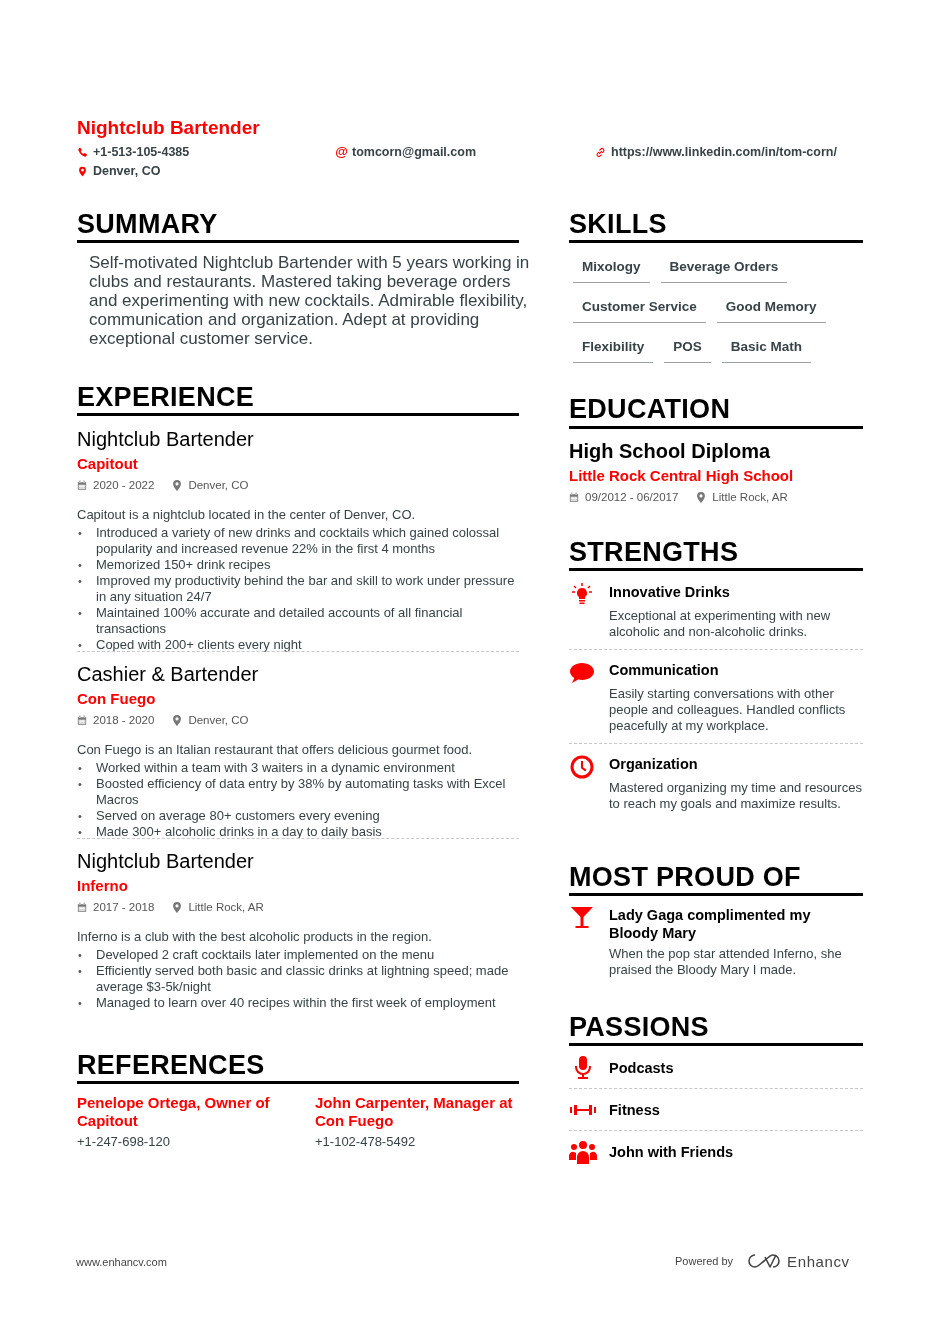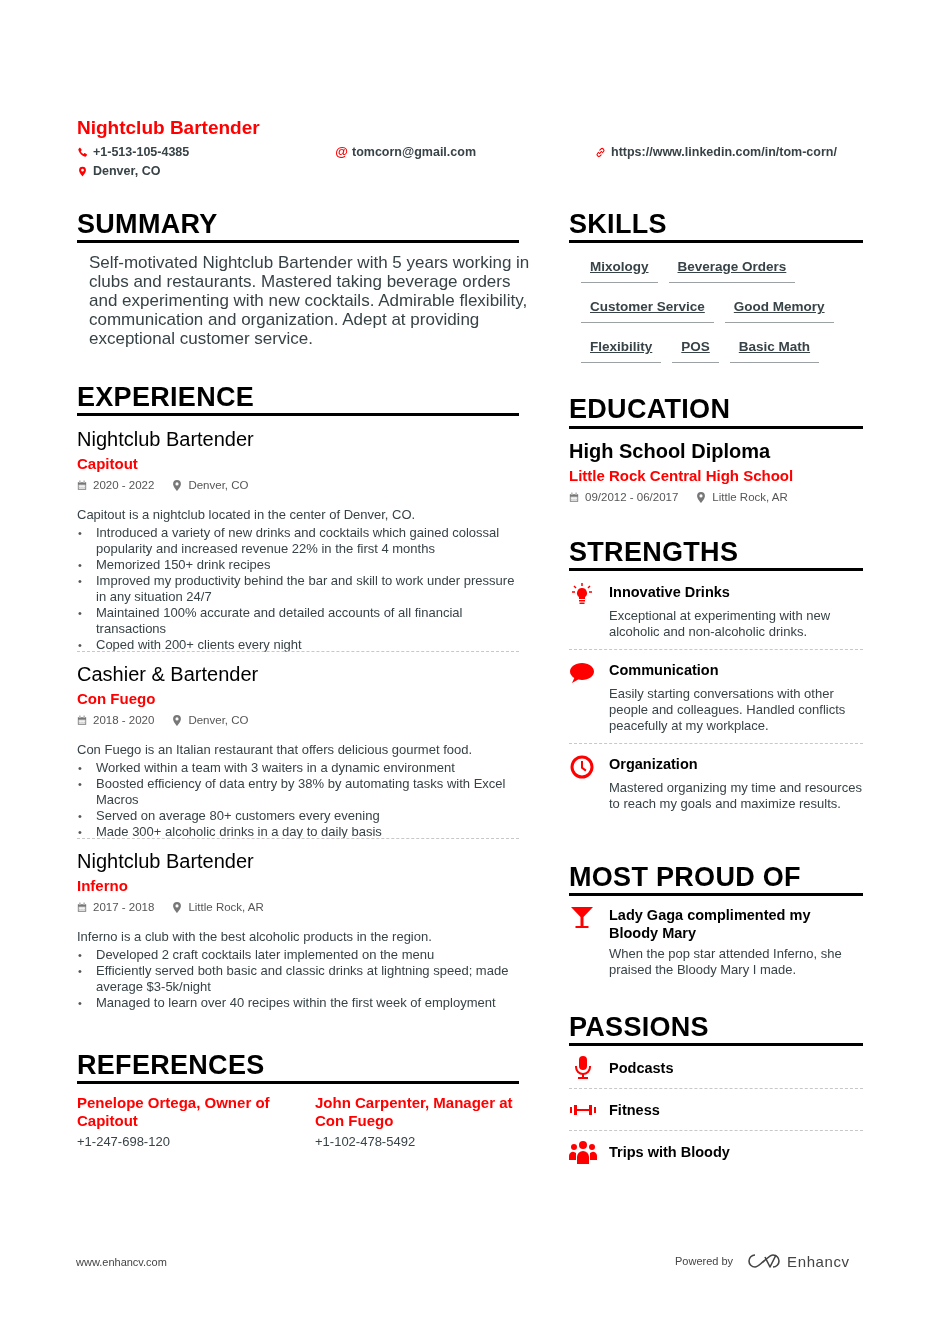--- a/index.html
+++ b/index.html
@@ -35,21 +35,21 @@
     .bullets li { position: relative; padding-left: 19px; font-size: 13px; line-height: 16px; color: #384347; }
     .bullets li::before { content: "•"; position: absolute; left: 1px; top: 0; color: #555; font-size: 11px; }
     .dash { position: absolute; left: 0; width: 442px; border-top: 1px dashed #c8c8c8; }
 
     
     .ref { position: absolute; width: 205px; }
     .ref-name { font-size: 15px; font-weight: bold; color: #ff0000; line-height: 18px; }
     .ref-phone { font-size: 13px; color: #384347; margin-top: 4px; line-height: 16px; }
 
     
-    .skills { position: absolute; left: 12px; top: 256px; width: 294px; display: flex; flex-wrap: wrap; column-gap: 11px; row-gap: 13px; text-decoration: underline; }
+    .skills { position: absolute; left: 4px; top: 256px; width: 294px; display: flex; flex-wrap: wrap; column-gap: 11px; row-gap: 13px; }
     .skill { font-size: 13.5px; font-weight: bold; color: #384347; padding: 2px 9px 6px 9px; border-bottom: 1px solid #9ca1a4; line-height: 18px; }
 
     
     .edu-degree { position: absolute; left: 0; top: 438px; font-size: 20px; color: #000; line-height: 26px; font-weight: bold; }
     .edu-school { position: absolute; left: 0; top: 465px; font-size: 15px; font-weight: bold; color: #ff0000; line-height: 22px; }
 
     
     .str { position: absolute; left: 0; width: 294px; }
     .str .icon { position: absolute; left: 0; top: 0; width: 26px; height: 24px; }
     .str .icon svg { width: 26px; height: 24px; fill: #ff0000; }
@@ -328,21 +328,21 @@
     <div class="pas" style="top:1140px;">
       <span class="icon">
         <svg viewBox="0 0 28 24">
             <circle cx="14" cy="5" r="4"></circle>
             <circle cx="5" cy="7" r="3"></circle>
             <circle cx="23" cy="7" r="3"></circle>
             <path d="M8 24v-7a6 6 0 0112 0v7z"></path>
             <path d="M0 20v-4a4 4 0 015-4l2 1v7zM28 20v-4a4 4 0 00-5-4l-2 1v7z"></path>
           </svg>
       </span>
-      <div class="pas-label">Trips with Bloody</div>
+      <div class="pas-label">John with Friends</div>
     </div>
   </div>
 </div>
 
 <div class="footer-left">www.enhancv.com</div>
 <div class="footer-right">
   <span class="pb">Powered by</span>
   <span class="brand">
     <svg viewBox="0 0 34 18">
         <path d="M8 3a6 6 0 100 12c3 0 5-3 9-6s6-6 9-6a6 6 0 010 12" fill="none" stroke="#444" stroke-width="1.6"></path>

